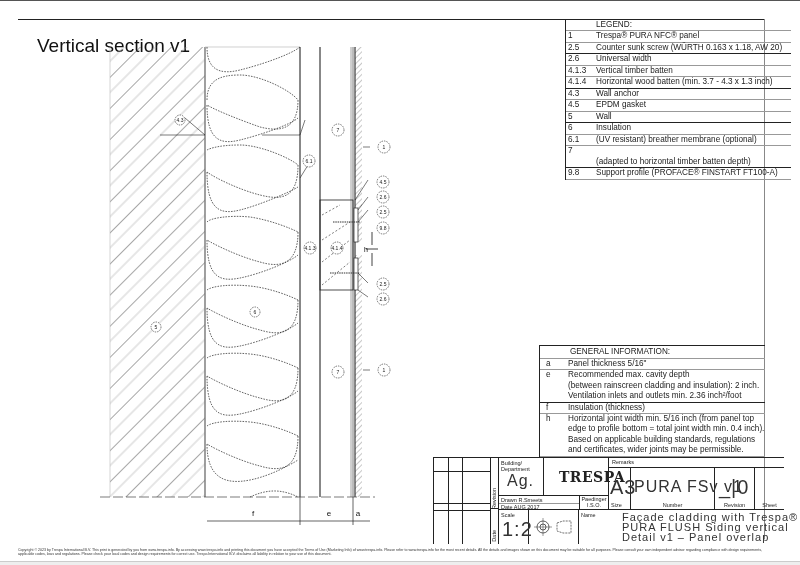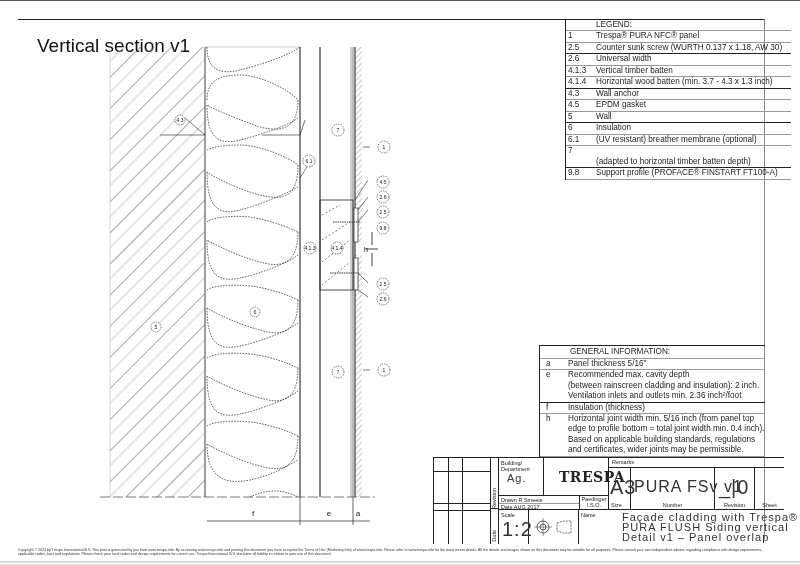--- a/index.html
+++ b/index.html
@@ -211,21 +211,21 @@
 </svg>
 
 <div class="legend">
   <div class="hdr">LEGEND:</div>
   <div class="row">
       <span class="num">1</span>
       <span class="txt">Trespa® PURA NFC® panel</span>
     </div>
   <div class="row thick">
       <span class="num">2.5</span>
-      <span class="txt">Counter sunk screw (WÜRTH 0.137 x 1.18, AW 30)</span>
+      <span class="txt">Counter sunk screw (WÜRTH 0.163 x 1.18, AW 20)</span>
     </div>
   <div class="row">
       <span class="num">2.6</span>
       <span class="txt">Universal width</span>
     </div>
   <div class="row">
       <span class="num">4.1.3</span>
       <span class="txt">Vertical timber batten</span>
     </div>
   <div class="row thick">
@@ -302,21 +302,21 @@
   <div class="cell" style="left:0;top:13px;width:57px;height:0;border-top:1px solid #222;"></div>
   <div class="cell" style="left:0;top:45px;width:57px;height:0;border-top:1px solid #222;"></div>
   <div class="cell" style="left:0;top:52px;width:57px;height:0;border-top:1px solid #222;"></div>
   <div class="cell" style="left:57px;top:0;width:8px;height:86px;border-right:1px solid #222;"></div>
   <div class="cell lbl" style="left:57px;top:30px;width:8px;writing-mode:vertical-rl;transform:rotate(180deg);">Revision</div>
   <div class="cell lbl" style="left:57px;top:72px;width:8px;writing-mode:vertical-rl;transform:rotate(180deg);">Date</div>
   <div class="cell" style="left:57px;top:50px;width:8px;height:0;border-top:1px solid #222;"></div>
 
   <div class="cell" style="left:65px;top:0;width:45px;height:38px;border-right:1px solid #222;border-bottom:1px solid #222;">
     <div class="lbl" style="padding:2px;width:30px;">Building/ Department</div>
-    <div class="big" style="position:absolute;left:8px;top:14px;font-size:11px;">Ag.</div>
+    <div class="big" style="position:absolute;left:8px;top:14px;font-size:16px;">Ag.</div>
   </div>
 
   <div class="cell" style="left:110px;top:0;width:65px;height:38px;border-right:1px solid #222;border-bottom:1px solid #222;display:flex;align-items:center;justify-content:center;">
     <span class="brand">TRESPA</span>
   </div>
 
   <div class="cell" style="left:65px;top:38px;width:81px;height:14px;border-right:1px solid #222;border-bottom:1px solid #222;">
     <div class="lbl" style="padding:1px 2px 0;"><span>Drawn</span> <span>R.Smeets</span></div>
     <div class="lbl" style="padding:0 2px;border-top:1px solid #999;"><span>Date</span> <span>AUG 2017</span></div>
   </div>

